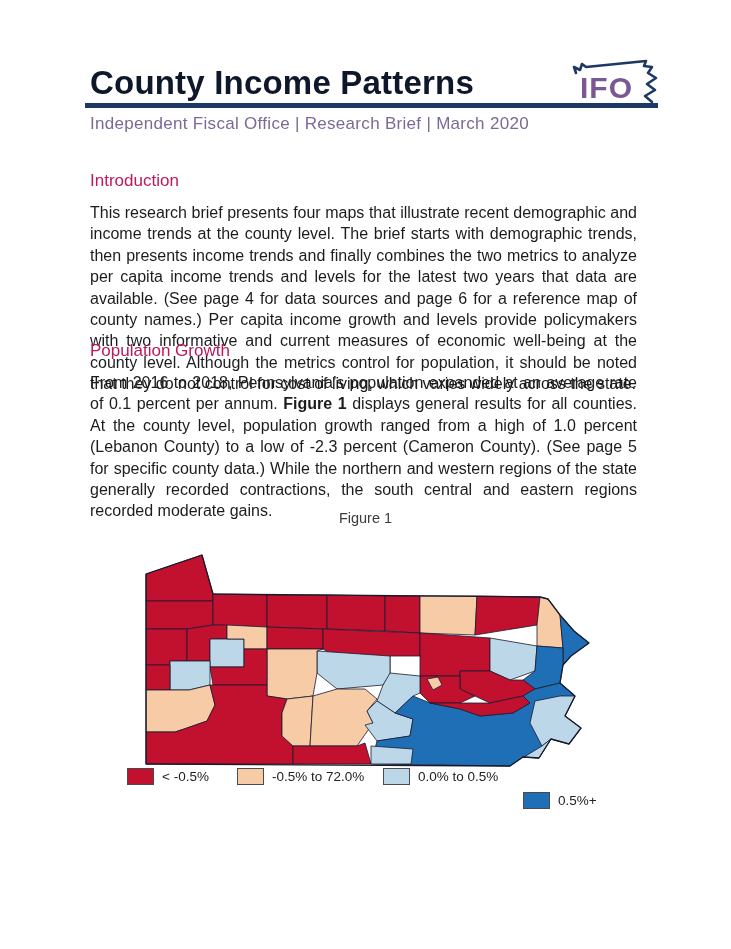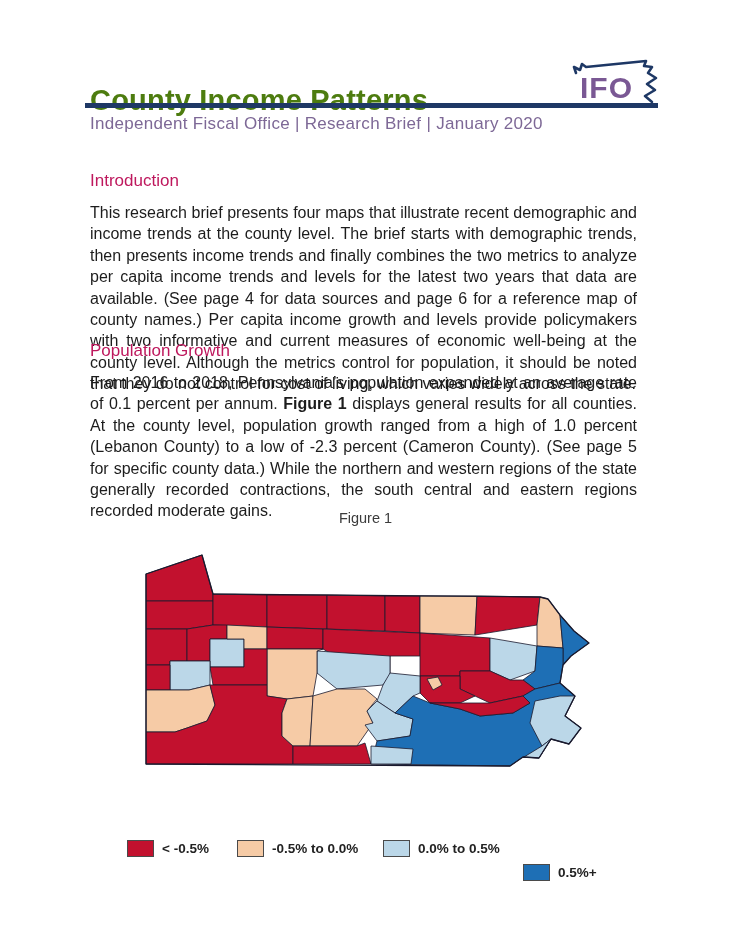--- a/index.html
+++ b/index.html
@@ -3,21 +3,21 @@
 <meta charset="utf-8">
 <style>
   html,body{margin:0;padding:0;background:#fff;}
   body{font-family:"Liberation Sans", sans-serif;}
   .page{
     position:relative;width:731px;height:949px;background:#ffffff;
     overflow:hidden;border-bottom:2px solid #c9c9c9;
   }
   .page-title{
     position:absolute;left:90px;top:64px;
-    font-size:29px;font-weight:bold;color:#4d7c0f;letter-spacing:0.2px;margin-top:20px;
+    font-size:33px;font-weight:bold;color:#0f172a;letter-spacing:0.2px;
   }
   .logo{position:absolute;left:572px;top:58px;width:92px;height:50px;}
   .header-rule{position:absolute;left:85px;top:103px;width:573px;height:5px;background:#1E3865;}
   .page-subtitle{
     position:absolute;left:90px;top:114px;font-size:17px;color:#7D6896;letter-spacing:0.3px;
   }
   .section-heading{
     position:absolute;left:90px;font-size:17px;font-weight:normal;color:#be185d;text-align:center;
   }
   .body-para{
@@ -29,22 +29,22 @@
   #heading-pop{top:341px;}
   #para-pop{top:372px;}
   .fig-title{
     position:absolute;left:0;width:731px;text-align:center;
     font-size:14.5px;color:#3c3c3c;
   }
   #fig-line1{top:510px;}
   #fig-line2{top:529px;}
   .map-wrap{position:absolute;left:127px;top:553px;width:480px;height:233px;}
   .legend{
-    position:absolute;left:127px;top:840px;width:480px;height:20px;
-    display:flex;align-items:center;font-weight:bold;
+    position:absolute;left:127px;top:768px;width:480px;height:20px;
+    display:flex;align-items:center;
   }
   .legend-item{display:flex;align-items:center;position:absolute;top:0;}
   .legend-item .sw{
     width:25px;height:15px;border:1px solid #4a4a4a;margin-right:8px;flex:none;
   }
   .legend-item .lb{font-size:13.5px;color:#222;white-space:nowrap;}
   .bold{font-weight:bold;}
 </style>
 </head>
 <body>
@@ -55,21 +55,21 @@
 
   <div class="logo">
     <svg width="92" height="50" viewBox="0 0 92 50">
       <path d="M4,15 L2,9 L8,12 L10,6 L14,9 L74,3 L72,8 L80,9 L76,15 L84,20 L75,26 L83,32 L73,38 L80,44" fill="none" stroke="#1E3865" stroke-width="2.6" stroke-linejoin="round" stroke-linecap="round"></path>
       <text x="8" y="40" font-family="Liberation Sans, sans-serif" font-size="30" font-weight="bold" letter-spacing="1" id="logo-text" fill="#7A5894">IFO</text>
     </svg>
   </div>
 
   <div class="header-rule"></div>
 
-  <div class="page-subtitle">Independent Fiscal Office  |  Research Brief  |  January 2020</div>
+  <div class="page-subtitle">Independent Fiscal Office  |  Research Brief  |  March 2020</div>
 
   <div class="section-heading" id="heading-intro">Introduction</div>
 
   <div class="body-para" id="para-intro">This research brief presents four maps that illustrate recent demographic and income trends at the county level. The brief starts with demographic trends, then presents income trends and finally combines the two metrics to analyze per capita income trends and levels for the latest two years that data are available. (See page 4 for data sources and page 6 for a reference map of county names.) Per capita income growth and levels provide policymakers with two informative and current measures of economic well-being at the county level. Although the metrics control for population, it should be noted that they do not control for cost of living, which varies widely across the state.</div>
 
   <div class="section-heading" id="heading-pop">Population Growth</div>
 
   <div class="body-para" id="para-pop"><span>From 2016 to 2018, Pennsylvania’s population expanded at an average rate of 0.1 percent per annum. </span><span class="bold">Figure 1</span><span> displays general results for all counties. At the county level, population growth ranged from a high of 1.0 percent (Lebanon County) to a low of -2.3 percent (Cameron County). (See page 5 for specific county data.) While the northern and western regions of the state generally recorded contractions, the south central and eastern regions recorded moderate gains.</span></div>
 
   <div class="fig-title" id="fig-line1">Figure 1</div>
@@ -119,21 +119,21 @@
       </svg>
   </div>
 
   <div class="legend" id="legend">
       <div class="legend-item" style="left: 0px;">
         <span class="sw" style="background: rgb(194, 17, 46);"></span>
         <span class="lb">&lt; -0.5%</span>
       </div>
       <div class="legend-item" style="left: 110px;">
         <span class="sw" style="background: rgb(246, 203, 166);"></span>
-        <span class="lb">-0.5% to 0.0%</span>
+        <span class="lb">-0.5% to 72.0%</span>
       </div>
       <div class="legend-item" style="left: 256px; justify-content: space-between;">
         <span class="sw" style="background: rgb(187, 215, 232);"></span>
         <span class="lb">0.0% to 0.5%</span>
       </div>
       <div class="legend-item" style="left: 396px; margin-top: 24px;">
         <span class="sw" style="background: rgb(30, 111, 181);"></span>
         <span class="lb">0.5%+</span>
       </div>
     </div>

